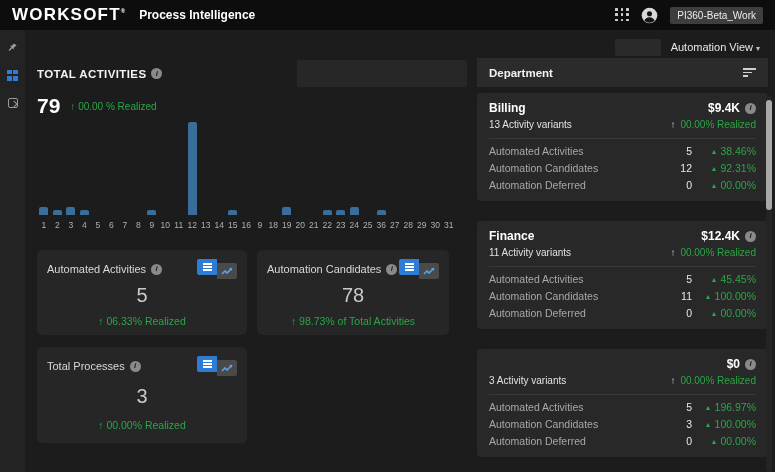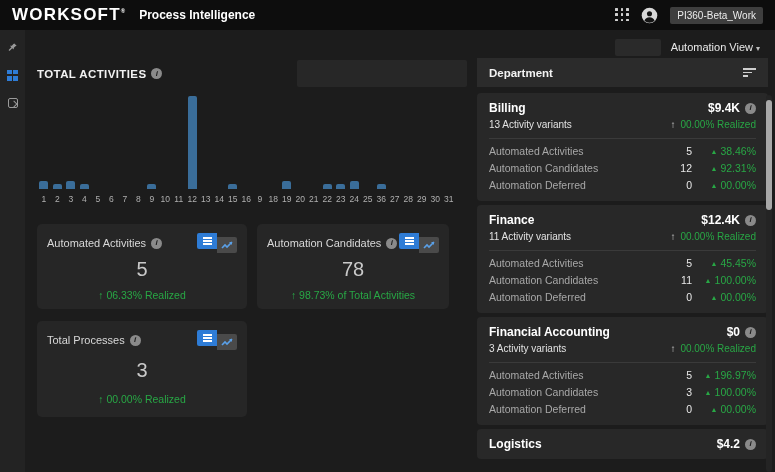--- a/index.html
+++ b/index.html
@@ -69,21 +69,21 @@
   .card-value { text-align:center; font-size:20px; color:#c9c9c9; margin-top:5px; }
   .card-delta { text-align:center; font-size:10.5px; margin-top:8px; }
   .card.tall .card-value { margin-top:9px; }
   .card.tall .card-delta { margin-top:11px; }
   
   .dept-hdr { background:#2b2b2b; border-radius:0; height:29px; display:flex; align-items:center; padding:0 12px; }
   .dept-hdr-title { font-size:11.5px; font-weight:bold; color:#f2f2f2; }
   .sort-icon { margin-left:auto; display:flex; flex-direction:column; gap:2px; cursor:pointer; align-items:flex-start; }
   .sort-icon i { display:block; height:1.6px; background:#cfcfcf; }
   .sort-icon i:nth-child(1){ width:13px; } .sort-icon i:nth-child(2){ width:9px; } .sort-icon i:nth-child(3){ width:5px; }
-  .dept-list { margin-top:6px; display:flex; flex-direction:column; gap:4px; height:372px; overflow:hidden; }
+  .dept-list { margin-top:6px; display:flex; flex-direction:column; gap:20px; height:372px; overflow:hidden; }
   .dept-card { background:#282828; border-radius:4px; padding:8px 12px; flex:0 0 auto; cursor:pointer; }
   .dc-row1 { display:flex; align-items:center; }
   .dc-name { font-size:12px; font-weight:bold; color:#fff; }
   .dc-amt-wrap { margin-left:auto; display:flex; align-items:center; }
   .dc-amt { font-size:12px; font-weight:bold; color:#fff; }
   .dc-row2 { display:flex; align-items:center; margin-top:4px; font-size:10px; }
   .dc-variants { color:#e2e2e2; }
   .dc-realized { margin-left:auto; display:flex; align-items:center; gap:5px; }
   .dc-realized .arr { color:#cfcfcf; font-size:10px; }
   .dc-realized .txt { font-size:10px; }
@@ -153,20 +153,24 @@
         <span class="tb-placeholder"></span>
         <span class="view-selector"><span>Automation View</span><span class="caret">▾</span></span>
       </div>
 
       <div class="content">
 
         <div class="left-col">
           <div class="ta-head">
             <span class="ta-title">TOTAL ACTIVITIES</span><span class="info-i">i</span>
             <span class="ta-placeholder"></span>
+          </div>
+          <div class="ta-value-row">
+            <span class="ta-value">79</span>
+            <span class="ta-delta green"><span>↑</span> <span>00.00 % Realized</span></span>
           </div>
 
           <div class="chart">
             <div class="bars">
                 <div class="bar-slot">
                   <div class="bar" style="background: rgb(58, 109, 153); height: 8px;"></div>
                 </div>
                 <div class="bar-slot">
                   <div class="bar" style="background: rgb(58, 109, 153); height: 5px;"></div>
                 </div>
@@ -397,21 +401,20 @@
               </div>
               <div class="dc-metric">
                 <span class="lbl">Automation Deferred</span>
                 <span class="val">0</span>
                 <span class="pct green"><span class="tri">▲</span><span>00.00%</span></span>
               </div>
             </div>
 
             <div class="dept-card">
               <div class="dc-row1">
-                <span class="dc-name">Financial Accounting</span>
                 <span class="dc-amt-wrap">
                     <span class="dc-amt">$0</span>
                     <span class="info-i">i</span>
                   </span>
               </div>
               <div class="dc-row2">
                 <span class="dc-variants">3 Activity variants</span>
                 <span class="dc-realized">
                     <span class="arr">↑</span>
                     <span class="txt green">00.00% Realized</span>

